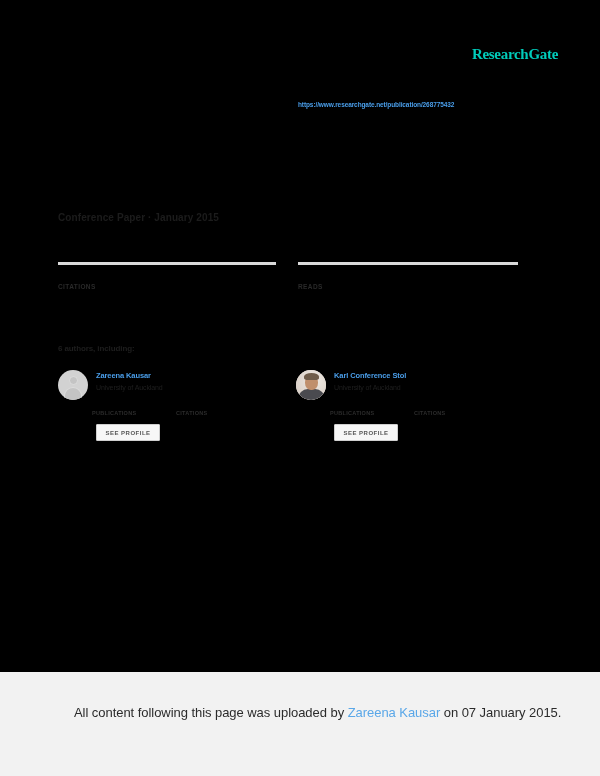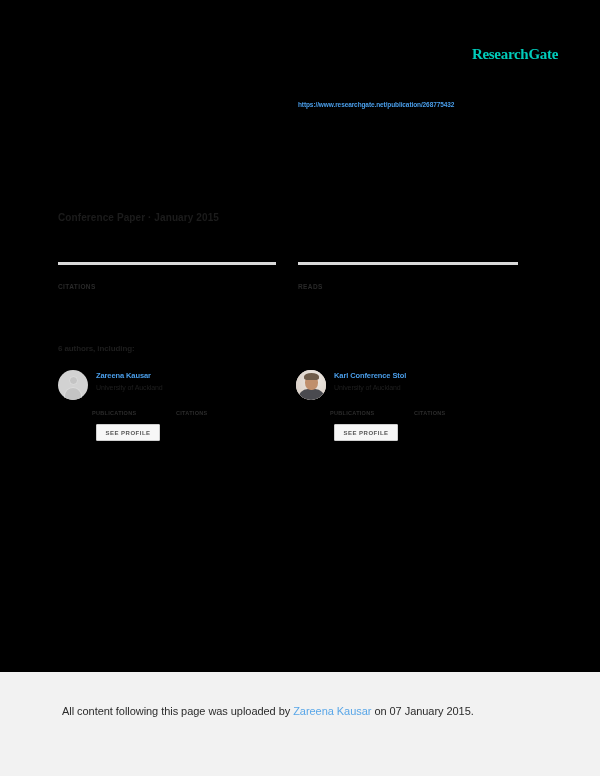--- a/index.html
+++ b/index.html
@@ -262,22 +262,22 @@
     position: absolute;
     left: 0;
     top: 672px;
     width: 600px;
     height: 104px;
     background: #f2f2f2;
   }
 
   .footer-line {
     position: absolute;
-    left: 62px;
-    font-size: 11px;
+    left: 74px;
+    font-size: 13px;
     color: #2b2b2b;
     letter-spacing: -0.05px;
     white-space: nowrap;
   }
   .footer-line.l1 { top: 33px; }
   .footer-line.l2 { top: 59px; }
   .footer-line.l3 { top: 72px; }
 
   .link-blue { color: #5aa7e8; }
 </style>

